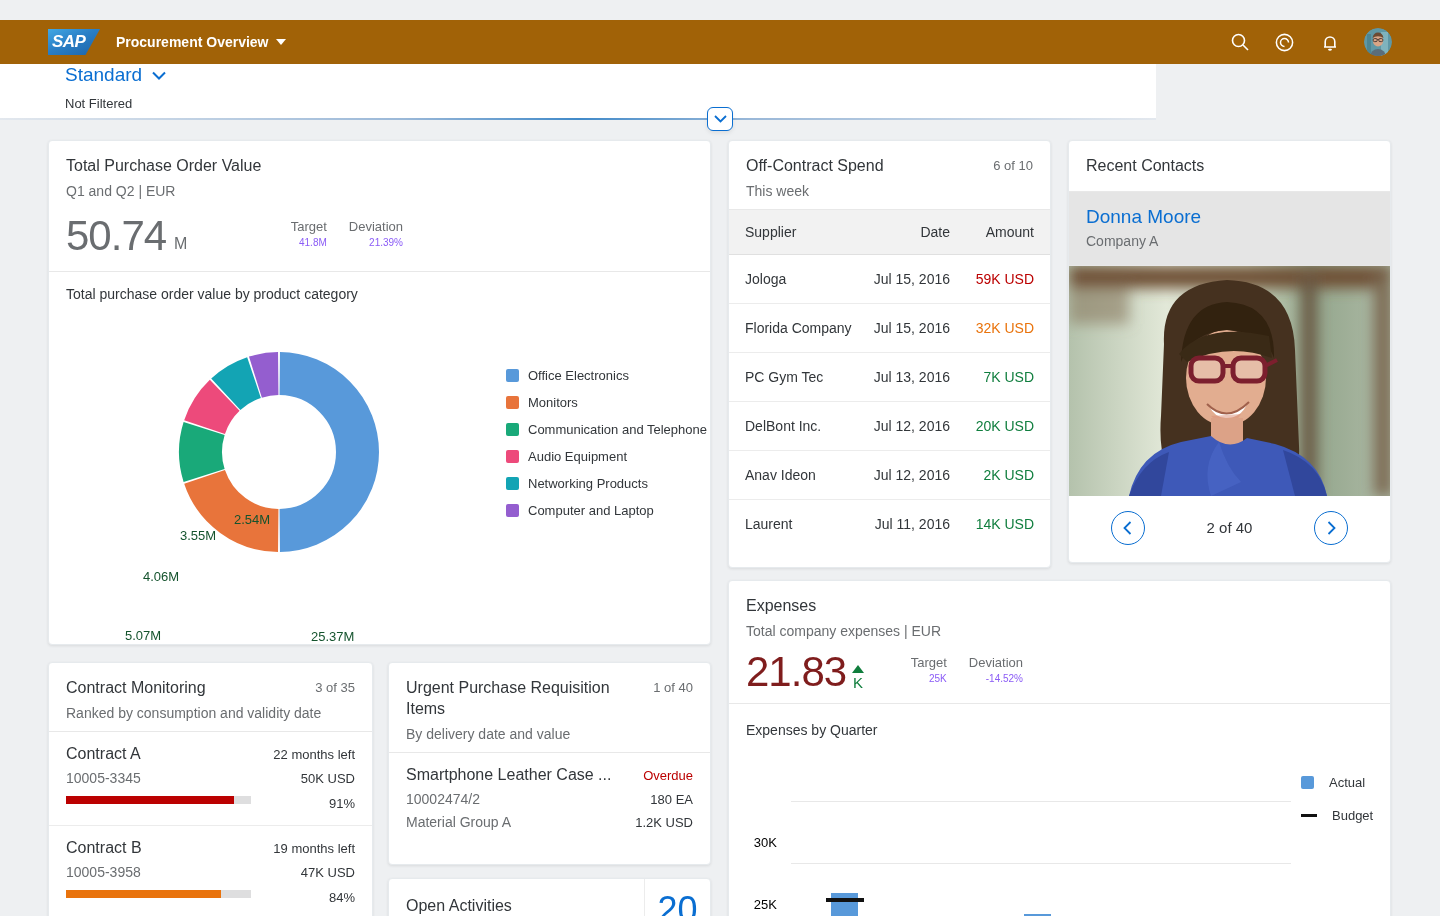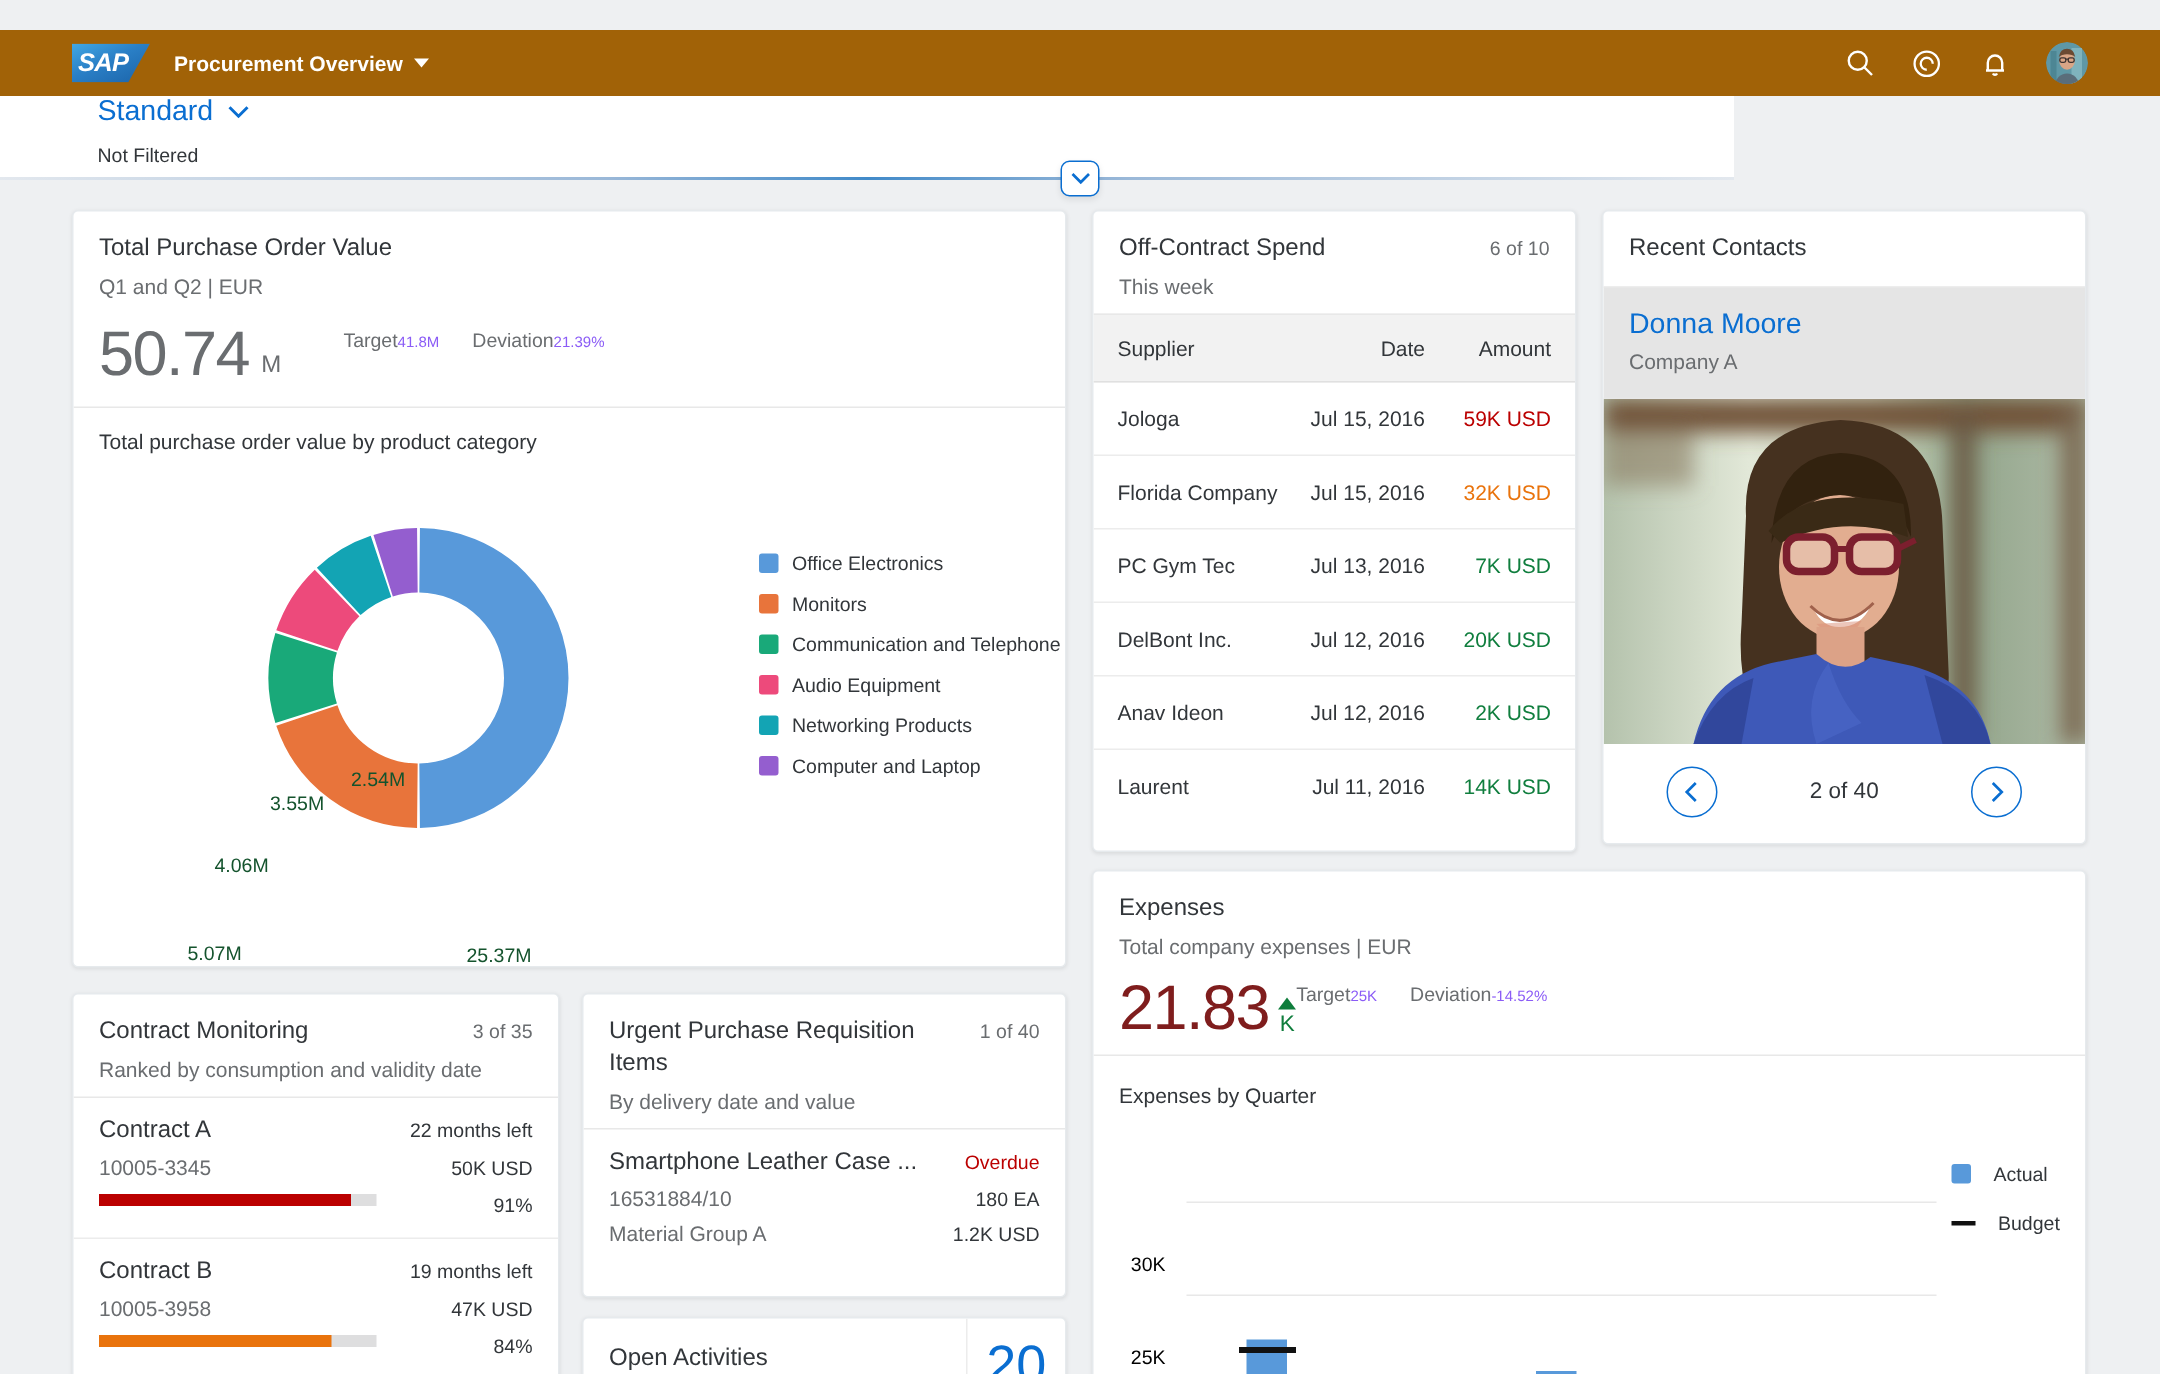--- a/index.html
+++ b/index.html
@@ -42,21 +42,21 @@
   .kpi-row { display:flex; align-items:flex-start; padding:6px 17px 14px 17px; }
   .kpi-num { font-size:42px; font-weight:300; letter-spacing:-1px; line-height:1; }
   .kpi-gray { color:#6a6d70; }
   .kpi-green { color:#7f1d1d; }
   .kpi-unit { font-size:16px; margin-left:8px; align-self:flex-end; padding-bottom:4px; }
   .kpi-trend { display:flex; flex-direction:column; align-items:center; margin-left:6px; align-self:flex-end; padding-bottom:2px; }
   .kpi-trend .arrow { width:0; height:0; border-left:6px solid transparent; border-right:6px solid transparent; border-bottom:8px solid #0f7d3c; }
   .kpi-trend .unit { font-size:15px; color:#0f7d3c; margin-top:1px; }
   .kpi-meta { display:flex; gap:22px; margin-left:auto; margin-right:290px; padding-top:4px; }
   .kpi-meta.exp { margin-right:350px; }
-  .kpi-meta .col { display:flex; align-items:flex-end; }
+  .kpi-meta .col { display:flex; flex-direction:column; align-items:flex-end; }
   .kpi-meta .lbl { font-size:13px; color:#6a6d70; }
   .kpi-meta .val { font-size:10px; color:#8b5cf6; margin-top:3px; }
 
   
   .chart-title { font-size:14px; color:#32363a; padding:14px 17px 0 17px; }
   .donut-zone { position:relative; height:330px; }
   .donut-zone svg { position:absolute; left:120px; top:40px; }
   .dlabel { position:absolute; font-size:13px; color:#14532d; white-space:nowrap; }
   .legend { position:absolute; left:457px; top:60px; }
   .legend-item { display:flex; align-items:center; gap:9px; height:27px; }
@@ -393,21 +393,21 @@
     </div>
     <div class="card-sub">By delivery date and value</div>
   </div>
   <div class="divider"></div>
   <div class="li-block" style="border-bottom:none;">
     <div class="li-line">
       <div class="li-name">Smartphone Leather Case ...</div>
       <div class="li-right status-red" style="color: rgb(187, 0, 0);">Overdue</div>
     </div>
     <div class="li-line">
-      <div class="li-id">16531884/10</div>
+      <div class="li-id">10002474/2</div>
       <div class="li-right">180 EA</div>
     </div>
     <div class="li-line">
       <div class="li-id">Material Group A</div>
       <div class="li-right">1.2K USD</div>
     </div>
   </div>
 </div>
 
 <div class="card" style="left:388px; top:878px; width:323px; height:100px;">

